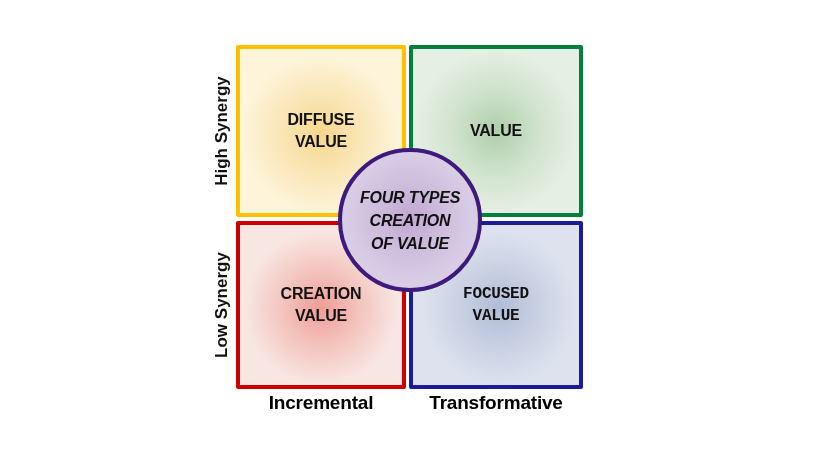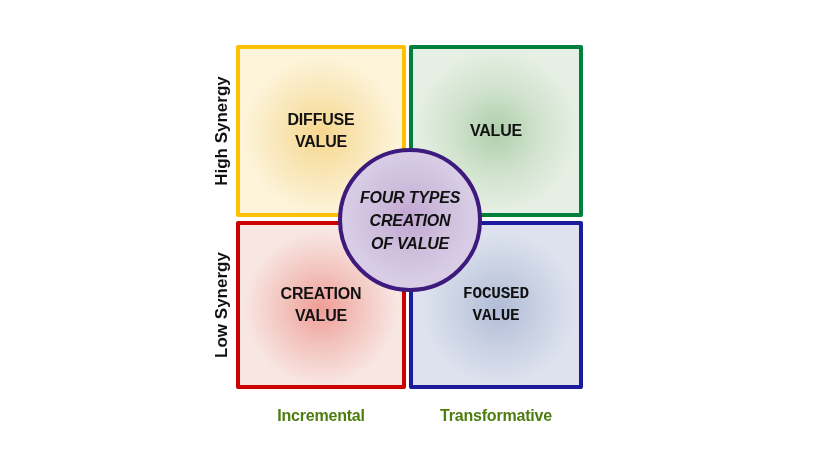--- a/index.html
+++ b/index.html
@@ -73,26 +73,26 @@
     font-weight:bold;
     font-size:17px;
     color:#111;
     transform:rotate(-90deg);
     white-space:nowrap;
   }
   .ylabel.high{left:136px;top:121px;}
   .ylabel.low{left:136px;top:295px;}
   .xlabel{
     position:absolute;
-    top:407px;
+    top:392px;
     text-align:center;
     font-weight:bold;
-    font-size:16px;
+    font-size:19px;
     letter-spacing:-0.2px;
-    color:#4d7c0f;
+    color:#000000;
     white-space:nowrap;
   }
   .xlabel.left{left:236px;width:170px;}
   .xlabel.right{left:409px;width:174px;}
 </style>
 </head>
 <body>
 
 <div class="canvas">
 

